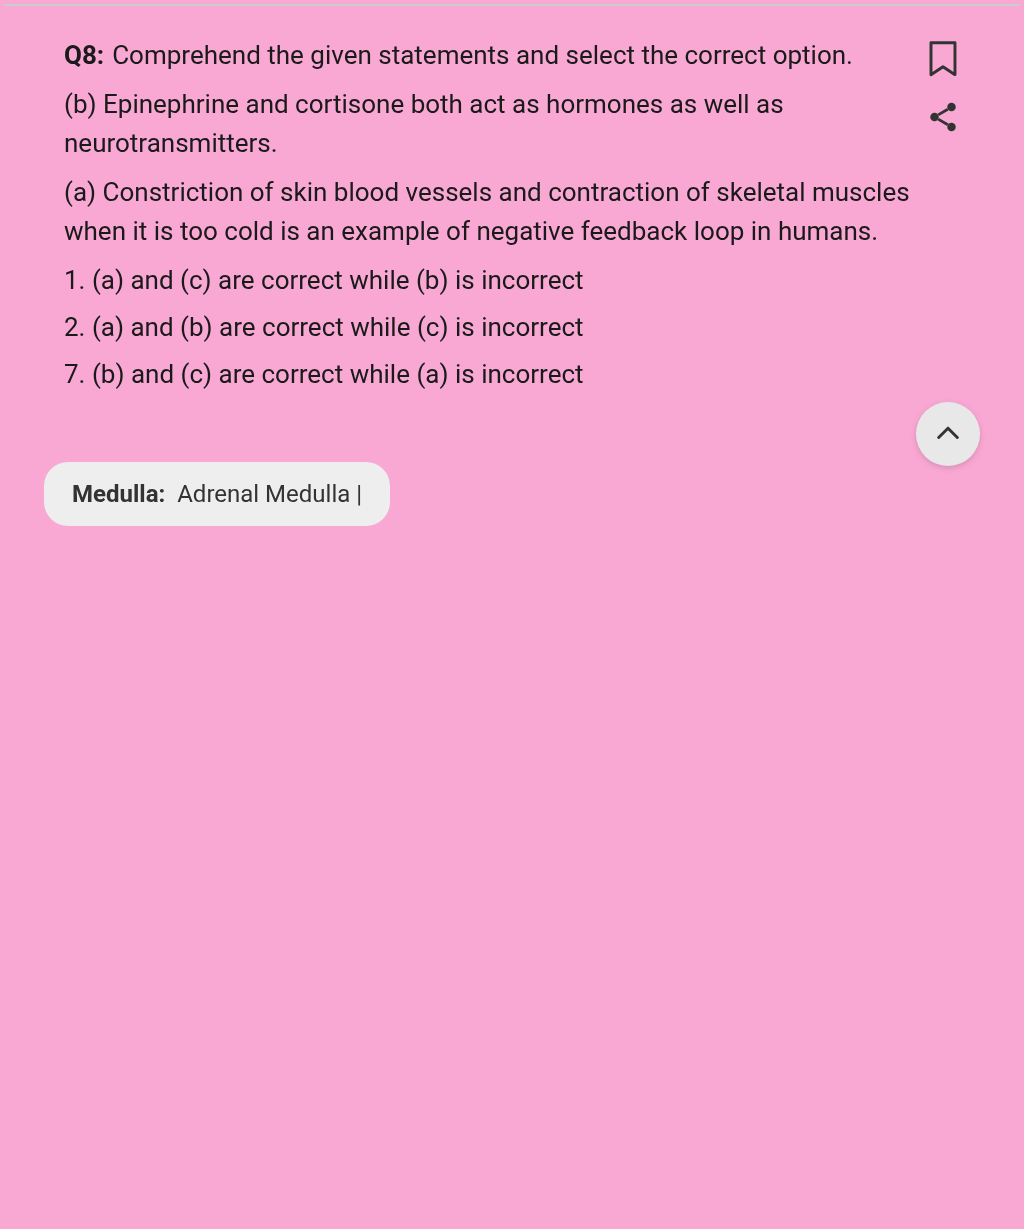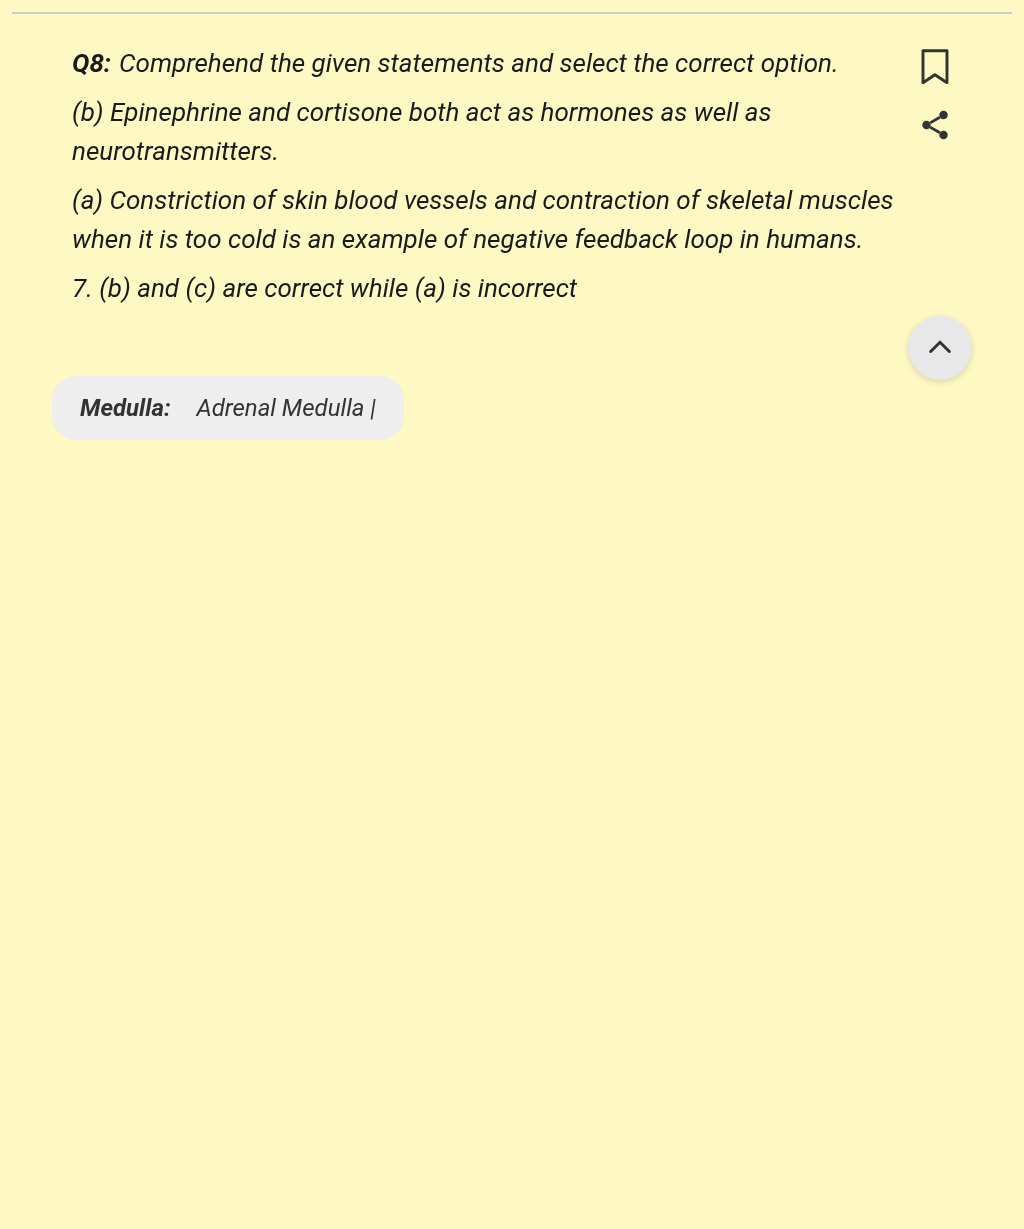--- a/index.html
+++ b/index.html
@@ -14,24 +14,23 @@
       width: 1024px;
       min-height: 1229px;
       display: flex;
       justify-content: center;
       align-items: flex-start;
     }
 
     .page-container {
       width: 1024px;
       min-height: 1229px;
-      background-color: #fef9c3;
+      background-color: #f9a8d4;
       position: relative;
-      padding: 12px;
-      font-style: italic;
+      padding: 4px;
     }
 
     .top-divider {
       width: 100%;
       height: 2px;
       background-color: #cccccc;
       margin-bottom: 0;
     }
 
     .content-area {
@@ -149,20 +148,22 @@
     <div class="question-block">
       <div class="question-text-block">
         <div class="question-intro">
           <span style="font-weight:700; margin-right:8px;">Q8:</span><span>Comprehend the given statements and select the correct option.</span>
         </div>
 
         <div class="statement">(b) Epinephrine and cortisone both act as hormones as well as neurotransmitters.</div>
         <div class="statement">(a) Constriction of skin blood vessels and contraction of skeletal muscles when it is too cold is an example of negative feedback loop in humans.</div>
 
         <div class="options-block">
+          <div class="option-item">1. (a) and (c) are correct while (b) is incorrect</div>
+          <div class="option-item">2. (a) and (b) are correct while (c) is incorrect</div>
           <div class="option-item">7. (b) and (c) are correct while (a) is incorrect</div>
         </div>
       </div>
 
       <div class="side-icons">
         <div class="bookmark-icon">
           <svg viewBox="0 0 24 28" fill="none" xmlns="http://www.w3.org/2000/svg">
             <path d="M3 2h18v24l-9-6-9 6V2z" stroke="#333333" stroke-width="2.2" stroke-linejoin="round" fill="none"></path>
           </svg>
         </div>
@@ -176,21 +177,21 @@
           </svg>
         </div>
       </div>
     </div>
   </div>
 
   <div class="subtopic-section">
     <div class="subtopic-bar">
       <span class="subtopic-text">
         <span class="subtopic-label">Medulla:</span>
-        <span style="margin-left:20px;">Adrenal Medulla |</span>
+        <span style="margin-left:6px;">Adrenal Medulla |</span>
       </span>
     </div>
 
     <div class="scroll-up-btn">
       <svg viewBox="0 0 24 24" fill="none" xmlns="http://www.w3.org/2000/svg">
         <polyline points="4 15 12 7 20 15" stroke="#333333" stroke-width="2.5" stroke-linecap="round" stroke-linejoin="round"></polyline>
       </svg>
     </div>
   </div>
 </div>

